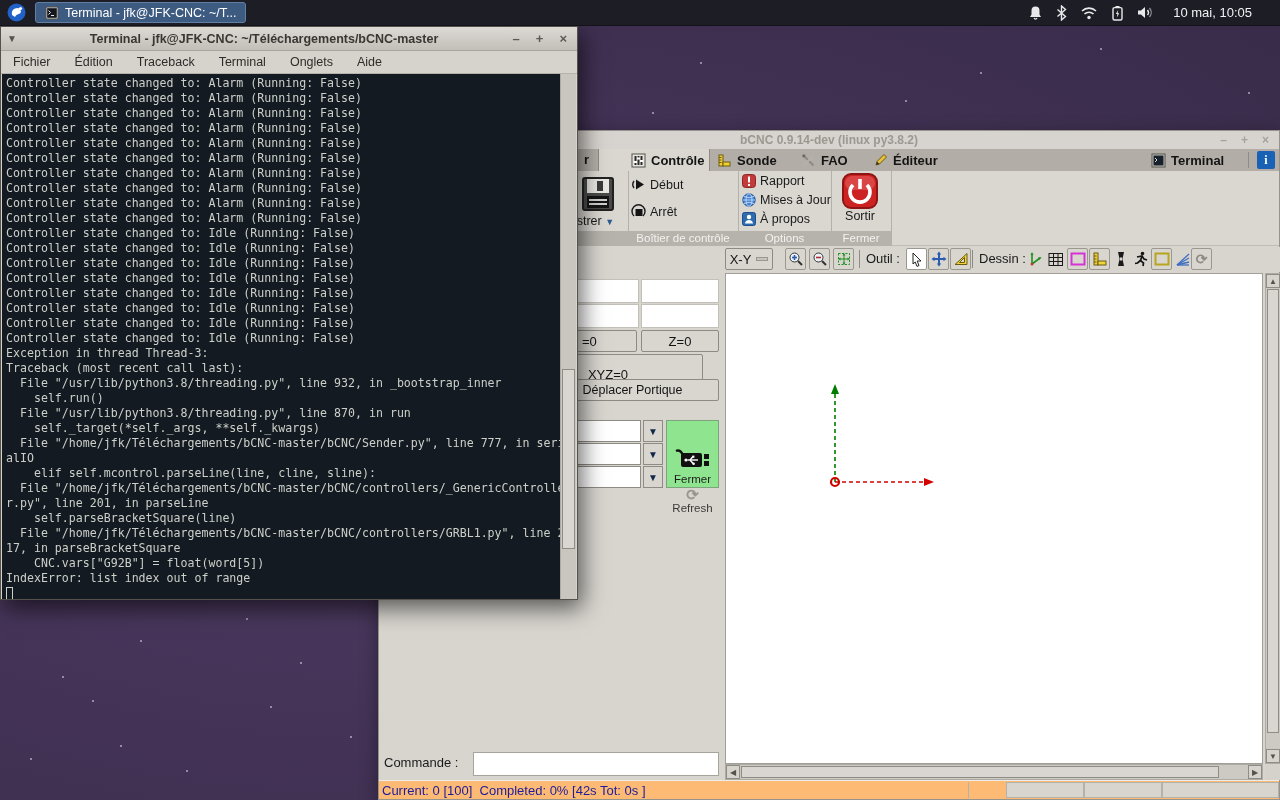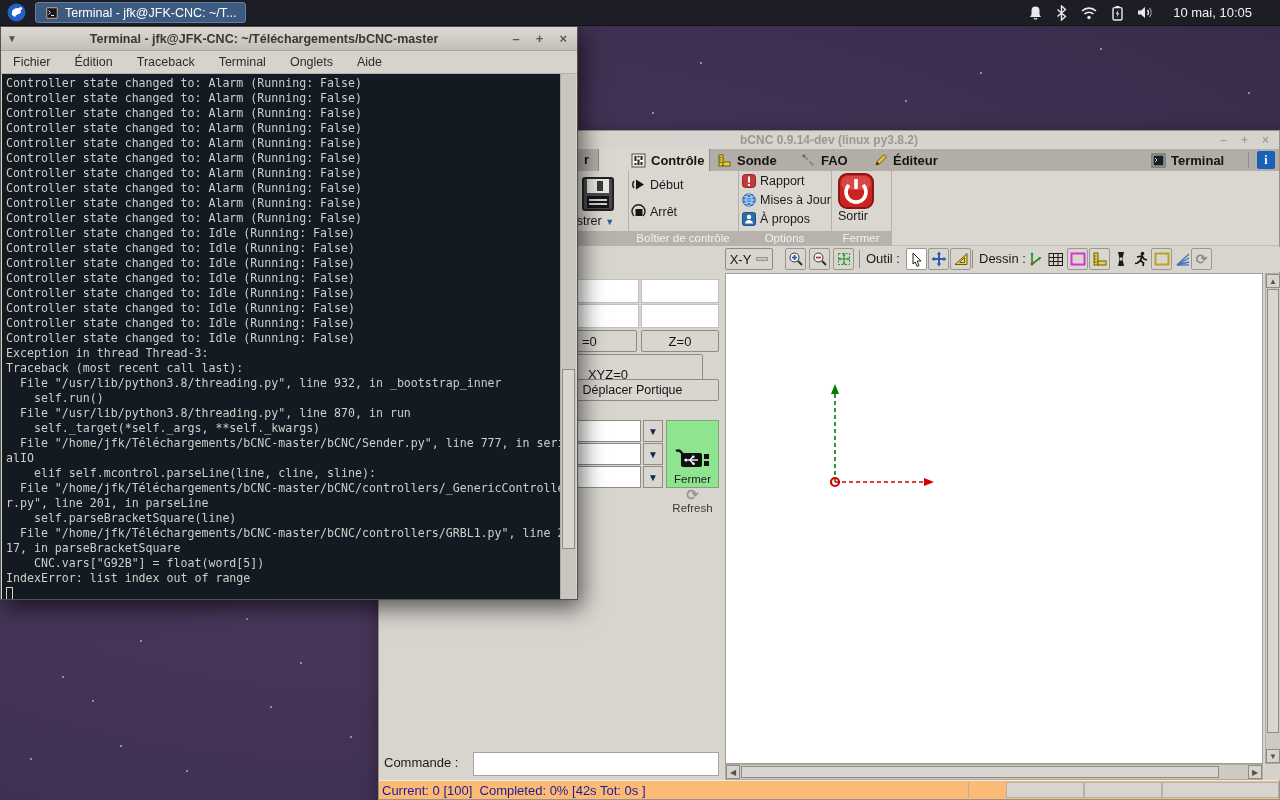--- a/index.html
+++ b/index.html
@@ -59,21 +59,21 @@
               font-weight:bold; font-size:12px; font-family:"Liberation Serif",serif; text-align:center; line-height:18px; border-radius:2px; }
 
   .ribbon { position:absolute; left:0; top:40px; width:900px; height:75px; background:#dad7d1; border-bottom:1px solid #c0bdb7; }
   .rsep { position:absolute; top:0; width:1px; height:75px; background:#b4b1aa; }
   .group-band { position:absolute; top:60px; height:15px; background:#b6b3ac; color:#f3f2ef; font-size:11.5px;
                 line-height:15px; text-align:center; overflow:hidden; }
   .ribbon-item { position:absolute; display:flex; align-items:center; gap:4px; font-size:12.5px; color:#1a1a1a; white-space:nowrap; }
   .save-label { position:absolute; left:188px; top:43px; font-size:12.5px; color:#1a1a1a; }
   .save-caret { color:#2b5d8f; font-size:9px; }
   .sortir-btn { position:absolute; left:459px; top:2px; width:44px; height:54px; display:flex; flex-direction:column;
-                font-size:12.5px; color:#1a1a1a; }
+                align-items:center; font-size:12.5px; color:#1a1a1a; }
 
   
   .banner { position:absolute; left:140px; top:120px; width:200px; height:27px; background:#f4510c;
             color:#101010; font-weight:bold; font-size:15px; text-align:center; line-height:26px; }
   .dro { position:absolute; background:#ffffff; border:1px solid #c3c0ba; }
   .btn3d { position:absolute; background:#d9d6d0; border:1px solid #8e8b85; border-radius:2px; font-size:13px;
            color:#141414; display:flex; align-items:center; justify-content:center; gap:4px; }
   .combo-field { position:absolute; left:140px; width:122px; height:22px; background:#fff; border:1px solid #8e8b85; }
   .combo-arrow { position:absolute; left:264px; width:20px; height:22px; background:#d9d6d0; border:1px solid #8e8b85;
                  display:flex; align-items:center; justify-content:center; font-size:10px; color:#10264a; }

